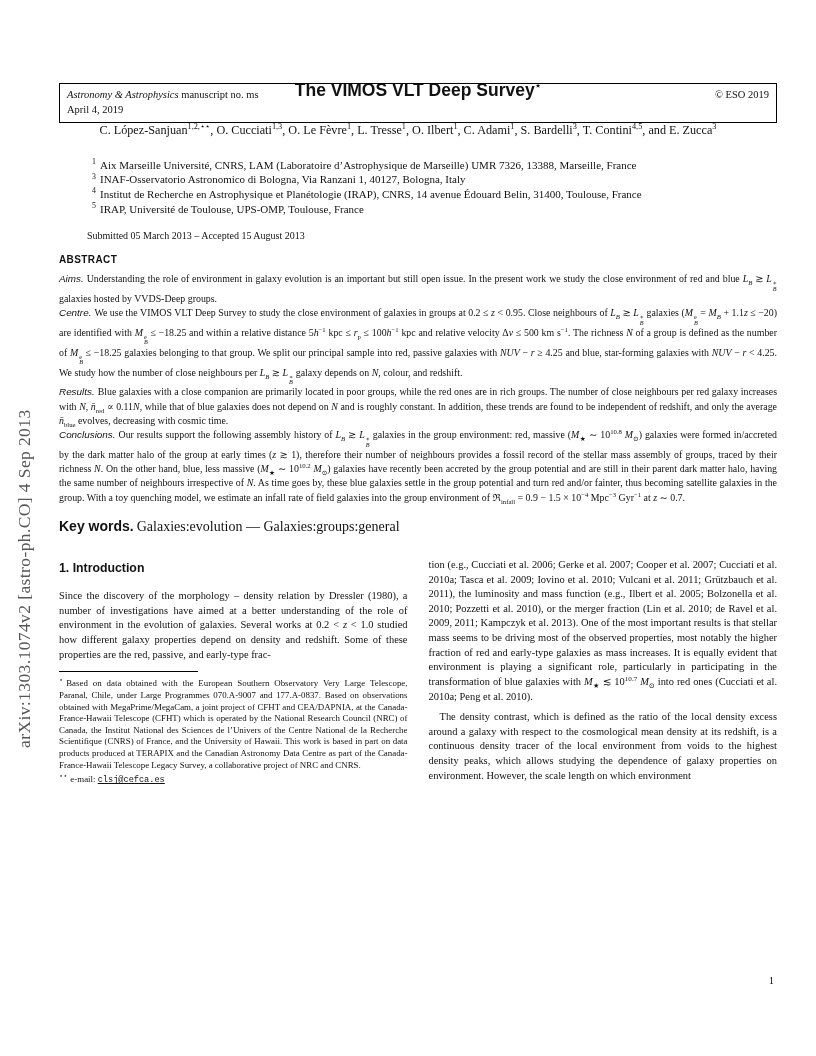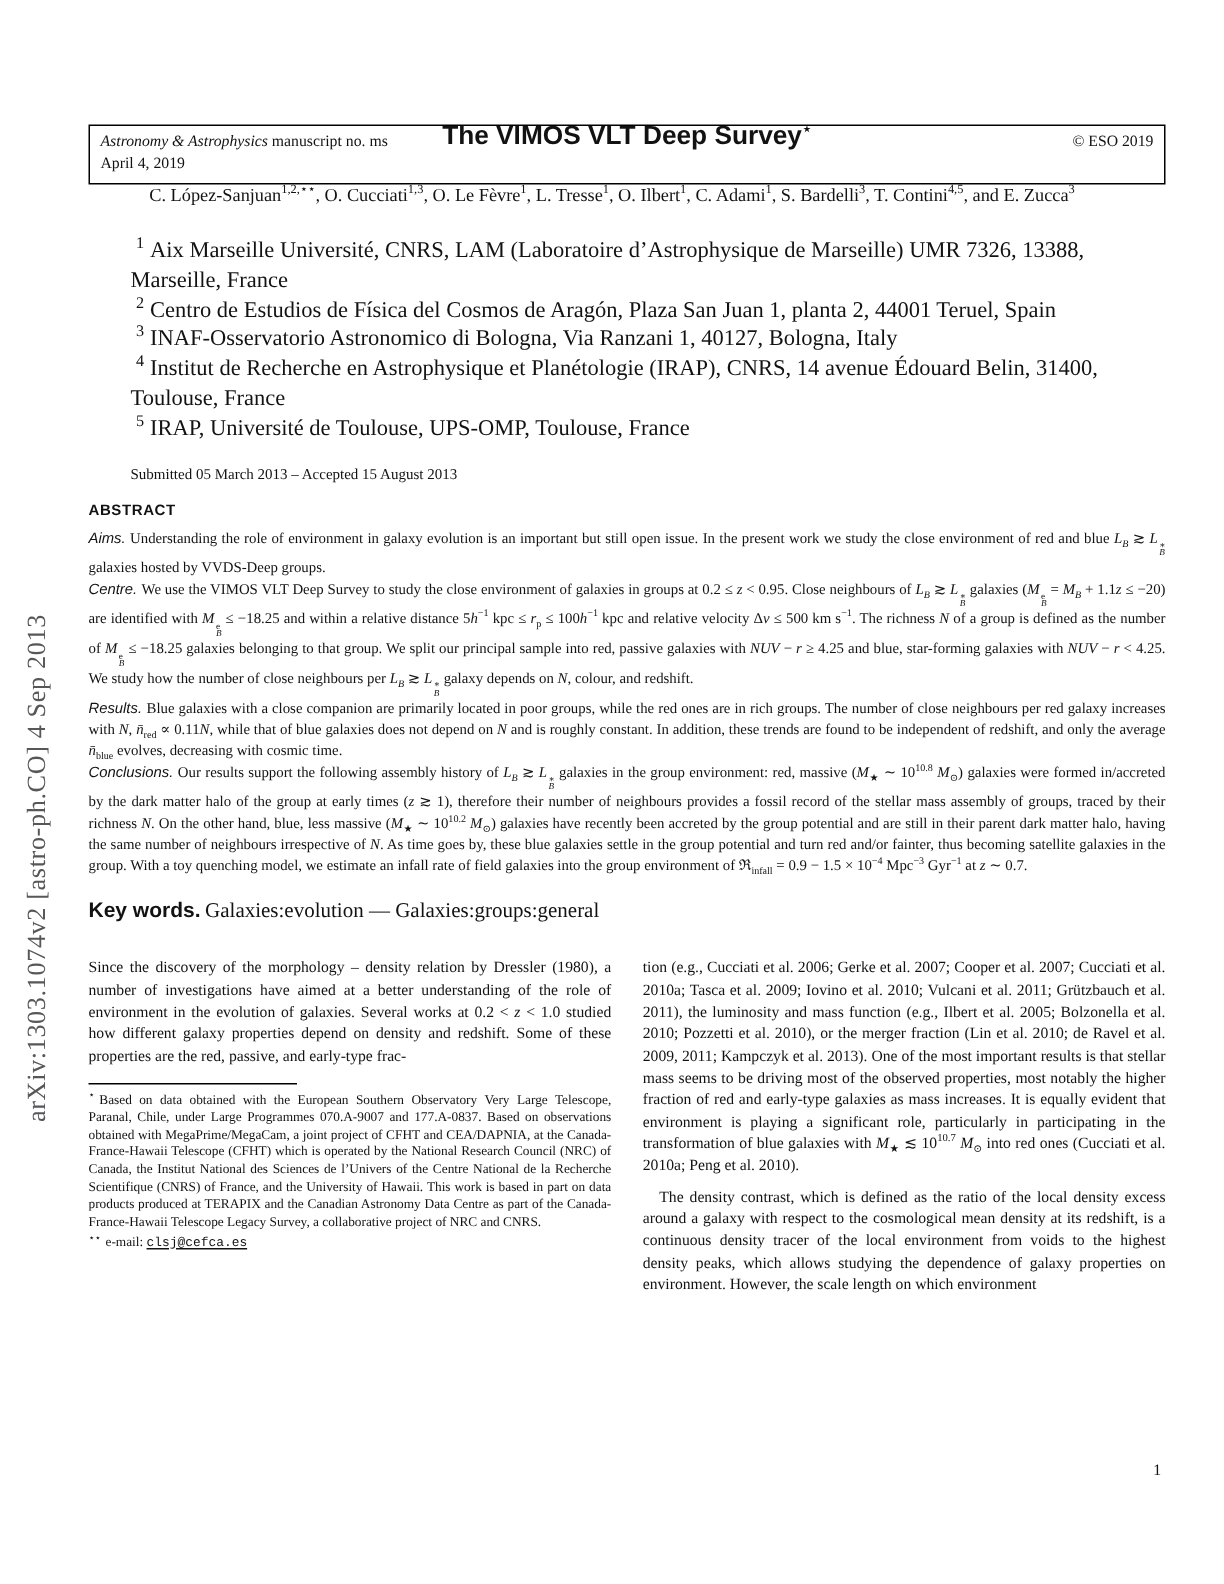--- a/index.html
+++ b/index.html
@@ -20,21 +20,21 @@
   .arxiv{position:absolute;left:14px;top:748px;transform:rotate(-90deg);transform-origin:0 0;
          white-space:nowrap;color:#57575a;font-size:17.5px;letter-spacing:0.4px;}
   
   .title{margin:0 39px 0 59px;padding-top:80px;text-align:center;
          font-family:"Liberation Sans","DejaVu Sans",sans-serif;font-weight:bold;font-size:17.5px;}
   .title sup{font-size:60%;}
   .subtitle{max-width:640px;margin:12px auto 0 auto;text-align:center;
             font-family:"Liberation Sans","DejaVu Sans",sans-serif;font-weight:bold;
             font-size:14.3px;line-height:1.55;}
   .authors{max-width:700px;margin:19px auto 0 auto;text-align:center;font-size:12.2px;line-height:1.8;}
-  .affils{margin:16px 39px 0 87px;font-size:15px;line-height:1.32;}
+  .affils{margin:16px 39px 0 87px;font-size:11px;line-height:1.32;}
   .aff .affnum{display:inline-block;width:9px;text-align:right;margin-right:4px;}
   .aff sup{font-size:72%;}
   .submitted{margin:14px 39px 0 87px;font-size:10px;}
   .absheading{margin:13px 39px 0 59px;
               font-family:"Liberation Sans","DejaVu Sans",sans-serif;font-weight:bold;
               font-size:10px;letter-spacing:0.4px;}
   .abstract{margin:7px 39px 0 59px;font-size:9.9px;line-height:1.44;text-align:justify;}
   .abstract p{margin:0;}
   .abslabel{font-family:"Liberation Sans","DejaVu Sans",sans-serif;font-style:italic;margin-right:3px;}
   .keywords{margin:13px 39px 0 59px;font-size:14px;}
@@ -69,21 +69,20 @@
     <div>© ESO 2019</div>
   </div>
 
   <div class="title"><span>The VIMOS VLT Deep Survey</span><sup>⋆</sup></div>
 
 
   <div class="authors">C. López-Sanjuan<sup>1,2,⋆⋆</sup>, O. Cucciati<sup>1,3</sup>, O. Le Fèvre<sup>1</sup>, L. Tresse<sup>1</sup>, O. Ilbert<sup>1</sup>, C. Adami<sup>1</sup>, S. Bardelli<sup>3</sup>, T. Contini<sup>4,5</sup>, and E. Zucca<sup>3</sup></div>
 
   <div class="affils">
     <div class="aff"><sup class="affnum">1</sup><span>Aix Marseille Université, CNRS, LAM (Laboratoire d’Astrophysique de Marseille) UMR 7326, 13388, Marseille, France</span></div>
-    <div class="aff"><sup class="affnum">2</sup><span>Centro de Estudios de Física del Cosmos de Aragón, Plaza San Juan 1, planta 2, 44001 Teruel, Spain</span></div>
     <div class="aff"><sup class="affnum">3</sup><span>INAF-Osservatorio Astronomico di Bologna, Via Ranzani 1, 40127, Bologna, Italy</span></div>
     <div class="aff"><sup class="affnum">4</sup><span>Institut de Recherche en Astrophysique et Planétologie (IRAP), CNRS, 14 avenue Édouard Belin, 31400, Toulouse, France</span></div>
     <div class="aff"><sup class="affnum">5</sup><span>IRAP, Université de Toulouse, UPS-OMP, Toulouse, France</span></div>
   </div>
 
   <div class="submitted">Submitted 05 March 2013 – Accepted 15 August 2013</div>
 
   <div class="absheading">ABSTRACT</div>
 
   <div class="abstract">
@@ -111,20 +110,21 @@
     <p><span class="abslabel">Conclusions.</span><span>Our results support the following assembly history of <i>L<sub>B</sub></i> ≳ <i>L</i><span class="ss">
             <span>∗</span>
             <span><i>B</i></span>
           </span> galaxies in the group environment: red, massive (<i>M</i><sub>★</sub> ∼ 10<sup>10.8</sup> <i>M</i><sub>⊙</sub>) galaxies were formed in/accreted by the dark matter halo of the group at early times (<i>z</i> ≳ 1), therefore their number of neighbours provides a fossil record of the stellar mass assembly of groups, traced by their richness <i>N</i>. On the other hand, blue, less massive (<i>M</i><sub>★</sub> ∼ 10<sup>10.2</sup> <i>M</i><sub>⊙</sub>) galaxies have recently been accreted by the group potential and are still in their parent dark matter halo, having the same number of neighbours irrespective of <i>N</i>. As time goes by, these blue galaxies settle in the group potential and turn red and/or fainter, thus becoming satellite galaxies in the group. With a toy quenching model, we estimate an infall rate of field galaxies into the group environment of ℜ<sub>infall</sub> = 0.9 − 1.5 × 10<sup>−4</sup> Mpc<sup>−3</sup> Gyr<sup>−1</sup> at <i>z</i> ∼ 0.7.</span></p>
   </div>
 
   <div class="keywords"><span class="kwlabel">Key words.</span><span>Galaxies:evolution — Galaxies:groups:general</span></div>
 
   <div class="columns">
     <div class="col">
+      <div class="introheading">1. Introduction</div>
       <p>Since the discovery of the morphology – density relation by Dressler (1980), a number of investigations have aimed at a better understanding of the role of environment in the evolution of galaxies. Several works at 0.2 &lt; <i>z</i> &lt; 1.0 studied how different galaxy properties depend on density and redshift. Some of these properties are the red, passive, and early-type frac-</p>
       <div class="fnrule"></div>
       <p class="fn"><span class="fnmark">⋆</span><span>Based on data obtained with the European Southern Observatory Very Large Telescope, Paranal, Chile, under Large Programmes 070.A-9007 and 177.A-0837. Based on observations obtained with MegaPrime/MegaCam, a joint project of CFHT and CEA/DAPNIA, at the Canada-France-Hawaii Telescope (CFHT) which is operated by the National Research Council (NRC) of Canada, the Institut National des Sciences de l’Univers of the Centre National de la Recherche Scientifique (CNRS) of France, and the University of Hawaii. This work is based in part on data products produced at TERAPIX and the Canadian Astronomy Data Centre as part of the Canada-France-Hawaii Telescope Legacy Survey, a collaborative project of NRC and CNRS.</span></p>
       <p class="fn"><span class="fnmark">⋆⋆</span><span>e-mail: </span><span class="mono">clsj@cefca.es</span></p>
     </div>
     <div class="col">
       <p>tion (e.g., Cucciati et al. 2006; Gerke et al. 2007; Cooper et al. 2007; Cucciati et al. 2010a; Tasca et al. 2009; Iovino et al. 2010; Vulcani et al. 2011; Grützbauch et al. 2011), the luminosity and mass function (e.g., Ilbert et al. 2005; Bolzonella et al. 2010; Pozzetti et al. 2010), or the merger fraction (Lin et al. 2010; de Ravel et al. 2009, 2011; Kampczyk et al. 2013). One of the most important results is that stellar mass seems to be driving most of the observed properties, most notably the higher fraction of red and early-type galaxies as mass increases. It is equally evident that environment is playing a significant role, particularly in participating in the transformation of blue galaxies with <i>M</i><sub>★</sub> ≲ 10<sup>10.7</sup> <i>M</i><sub>⊙</sub> into red ones (Cucciati et al. 2010a; Peng et al. 2010).</p>
       <p class="par-indent">The density contrast, which is defined as the ratio of the local density excess around a galaxy with respect to the cosmological mean density at its redshift, is a continuous density tracer of the local environment from voids to the highest density peaks, which allows studying the dependence of galaxy properties on environment. However, the scale length on which environment</p>
     </div>
   </div>

